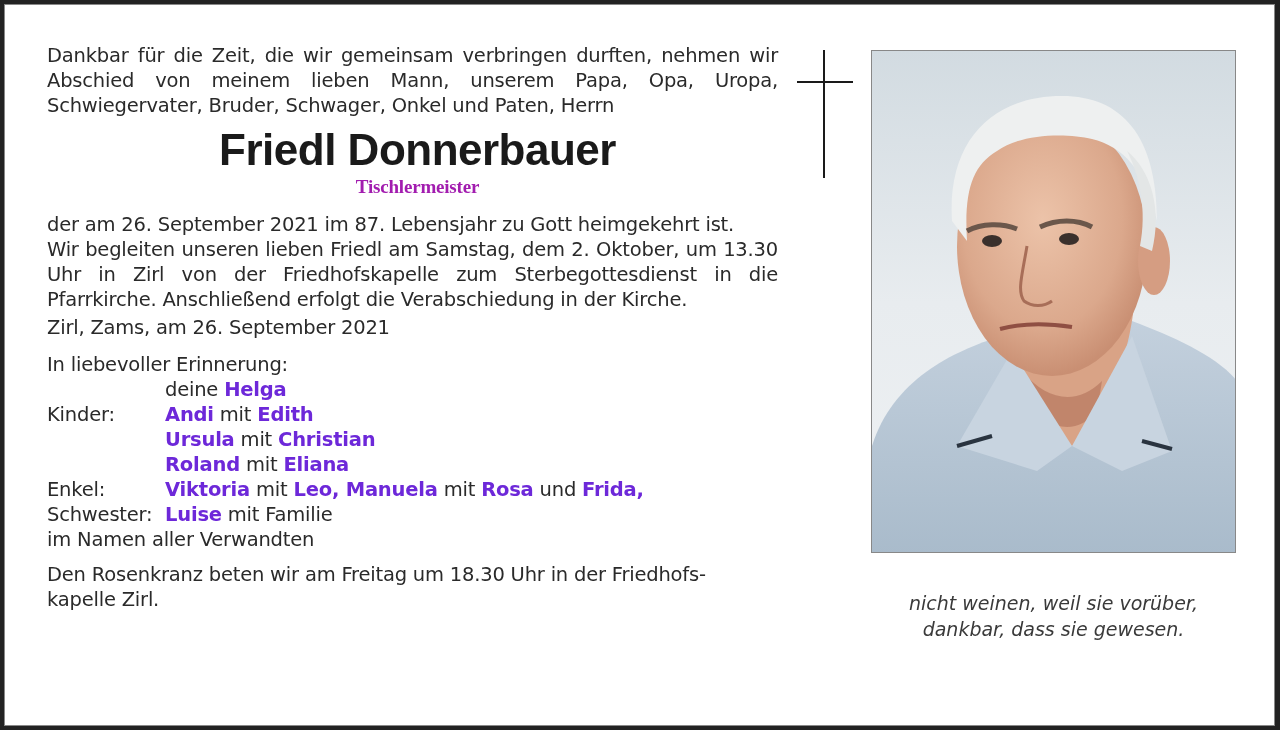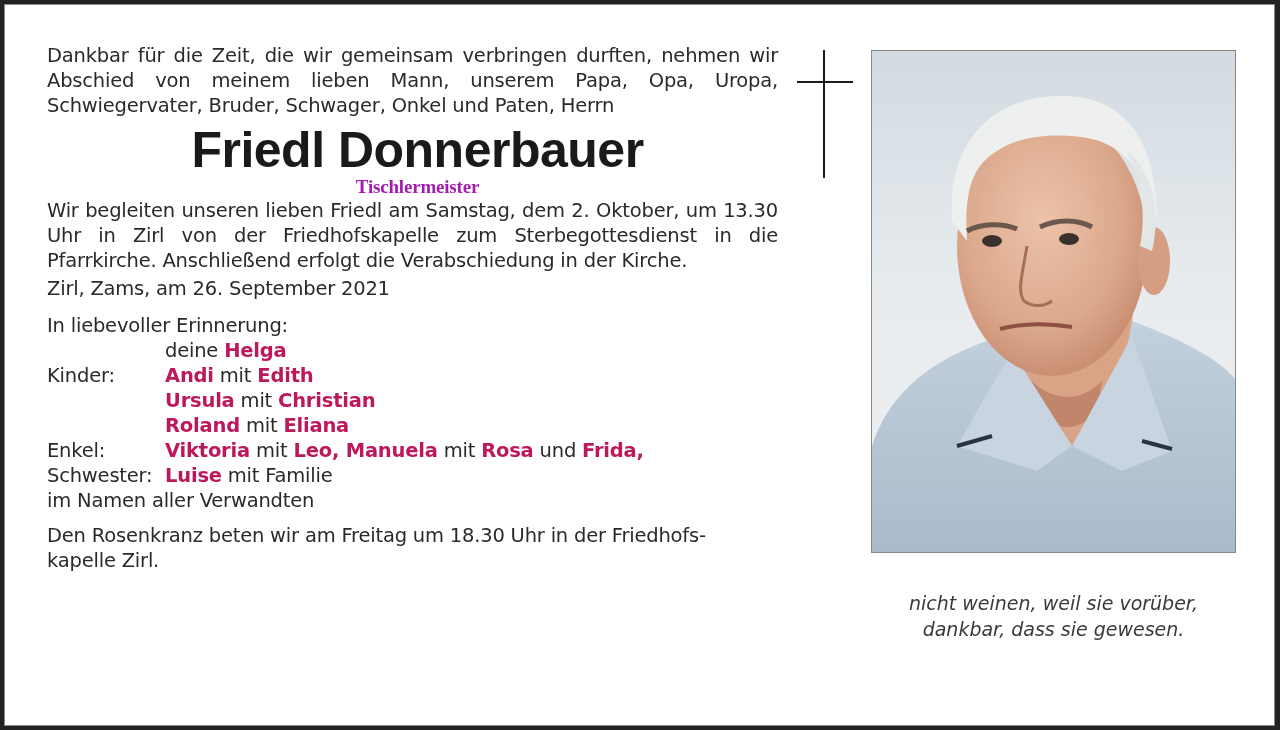--- a/index.html
+++ b/index.html
@@ -12,38 +12,38 @@
     }
 
     .text-col {
       position: absolute; left: 42px; top: 38px; width: 731px;
       font-size: 19.5px; line-height: 25px; color: #2a2a2a;
       letter-spacing: -0.2px;
     }
     .intro { text-align: justify; text-align-last: left; }
     .name {
       font-family: "Liberation Sans", sans-serif; font-weight: bold;
-      font-size: 50px; line-height: 52px; text-align: center; color: #1a1a1a;
+      font-size: 44px; line-height: 52px; text-align: center; color: #1a1a1a;
       margin-top: 6px; letter-spacing: -0.5px; padding-left: 10px;
     }
     .profession {
       font-family: "Liberation Serif", serif; font-weight: bold;
       font-size: 19px; line-height: 22px; text-align: center; color: #a21caf;
       margin-top: 0px; padding-left: 10px;
     }
     .p { margin-top: 0; text-align: justify; }
     .p.first { margin-top: 14px; }
     .p.last-line-left { text-align-last: left; }
     .place-date { margin-top: 3px; }
     .memory-head { margin-top: 12px; }
 
     .fam-row { display: flex; }
     .fam-label { width: 118px; flex: none; }
     .fam-value { flex: 1; }
-    .fam-value b { font-weight: bold; color: #be185d; }
+    .fam-value b { font-weight: bold; color: #6d28d9; }
 
     .rosary { margin-top: 10px; text-align: justify; text-align-last: left; }
 
     .cross {
       position: absolute; left: 792px; top: 45px; width: 56px; height: 128px;
     }
     .cross .v { position: absolute; left: 26px; top: 0; width: 2px; height: 128px; background: #1a1a1a; }
     .cross .h { position: absolute; left: 0; top: 31px; width: 56px; height: 2px; background: #1a1a1a; }
 
     .photo {
@@ -62,20 +62,21 @@
 </head>
 <body>
 
 <div class="frame">
 
   <div class="text-col">
     <p class="intro">Dankbar für die Zeit, die wir gemeinsam verbringen durften, nehmen wir Abschied von meinem lieben Mann, unserem Papa, Opa, Uropa, Schwiegervater, Bruder, Schwager, Onkel und Paten, Herrn</p>
     <h1 class="name">Friedl Donnerbauer</h1>
     <div class="profession">Tischlermeister</div>
 
+    <p class="p first">der am 26. September 2021 im 87. Lebensjahr zu Gott heimgekehrt ist.</p>
     <p class="p last-line-left">Wir begleiten unseren lieben Friedl am Samstag, dem 2. Oktober, um 13.30 Uhr in Zirl von der Friedhofskapelle zum Sterbegottesdienst in die Pfarrkirche. Anschließend erfolgt die Verabschiedung in der Kirche.</p>
     <p class="place-date">Zirl, Zams, am 26. September 2021</p>
 
     <div class="memory-head">In liebevoller Erinnerung:</div>
 
     <div class="family">
       <div class="fam-row">
         <span class="fam-label"></span>
         <span class="fam-value">
           <span>deine </span><b>Helga</b>

